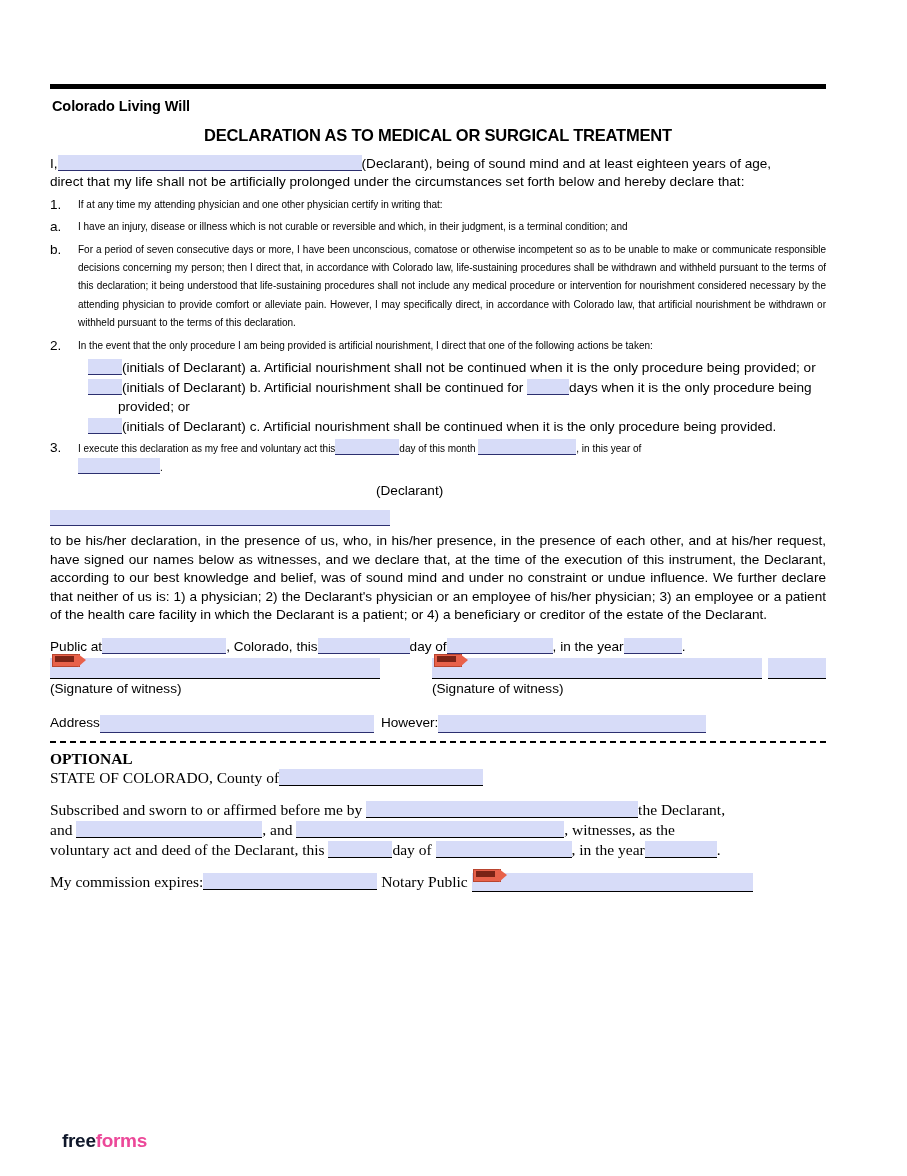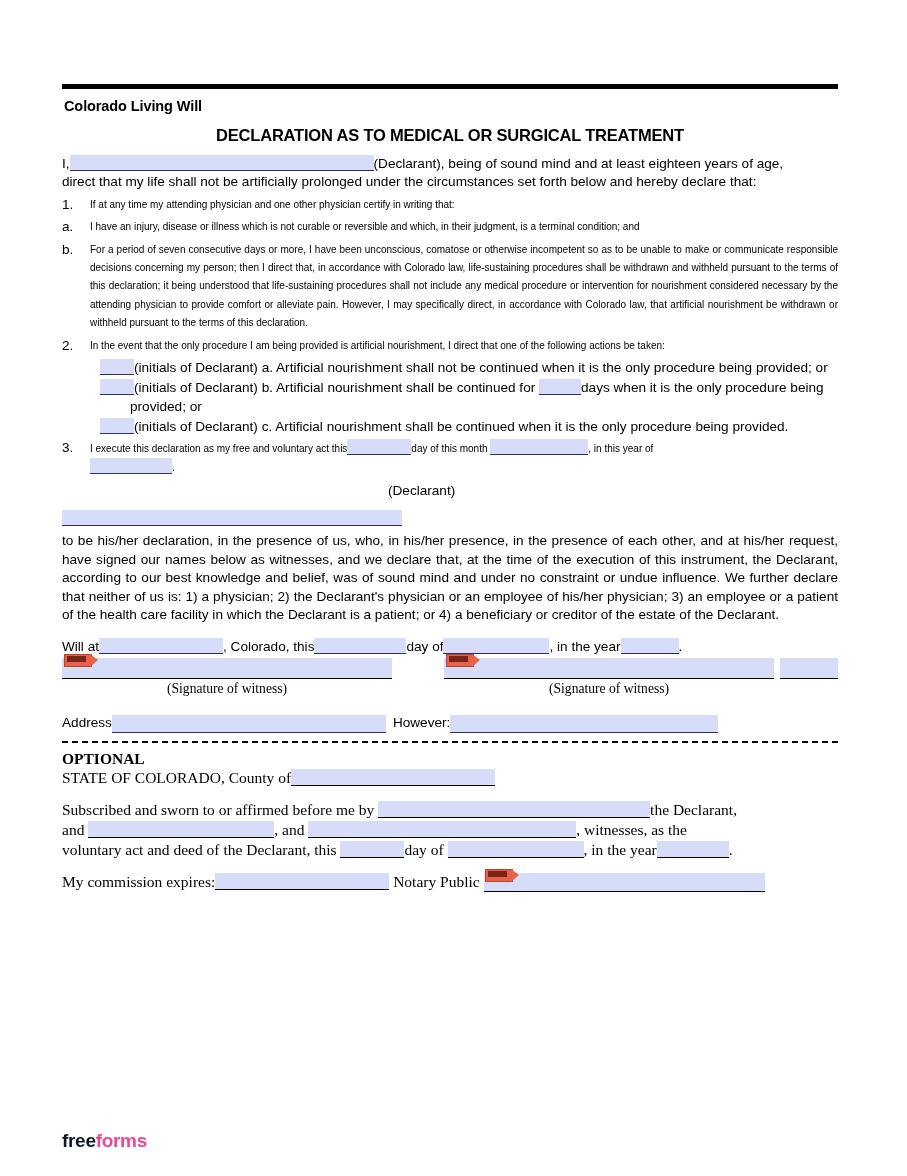--- a/index.html
+++ b/index.html
@@ -17,21 +17,21 @@
   }
   .page {
     position: absolute;
     left: 0; top: 0;
     width: 907px;
     height: 1176px;
     background: #ffffff;
   }
   .doc {
     position: absolute;
-    left: 62px;
+    left: 50px;
     top: 84px;
     width: 776px;
   }
 
   
   .top-rule {
     height: 5px;
     background: #000000;
     width: 776px;
     margin-bottom: 9px;
@@ -182,25 +182,23 @@
     background: #d7dcf8;
     border-bottom: 1px solid #000000;
     height: 20px;
   }
   .sigline .sigtag {
     position: absolute;
     left: 2px;
     top: -4px;
   }
   .sigcap {
-    text-align: center;
     font-size: 13.6px;
     line-height: 18.4px;
     margin-top: 1px;
-    font-family: Liberation Serif, serif;
   }
   .addr-row {
     display: flex;
     align-items: flex-end;
     margin-top: 16px;
     font-size: 13.6px;
     line-height: 18.4px;
   }
 
   
@@ -310,21 +308,21 @@
       <div class="declarant-cap">(Declarant)</div>
     </div>
 
     <div class="para nojust" style="margin-top:10px">
        <span class="fld" style="width:340px"></span>
     </div>
     <div class="para">to be his/her declaration, in the presence of us, who, in his/her presence, in the presence of each other, and at his/her request, have signed our names below as witnesses, and we declare that, at the time of the execution of this instrument, the Declarant, according to our best knowledge and belief, was of sound mind and under no constraint or undue influence. We further declare that neither of us is: 1) a physician; 2) the Declarant's physician or an employee of his/her physician; 3) an employee or a patient of the health care facility in which the Declarant is a patient; or 4) a beneficiary or creditor of the estate of the Declarant.</div>
 
     <div class="wit-wrap">
       <div class="para nojust" style="margin-bottom:0">
-        <span>Will at</span><span class="fld" style="width:124px"></span><span>, Colorado, this</span><span class="fld" style="width:92px"></span><span>day of</span><span class="fld" style="width:106px"></span><span>, in the year</span><span class="fld" style="width:58px"></span><span>.</span>
+        <span>Public at</span><span class="fld" style="width:124px"></span><span>, Colorado, this</span><span class="fld" style="width:92px"></span><span>day of</span><span class="fld" style="width:106px"></span><span>, in the year</span><span class="fld" style="width:58px"></span><span>.</span>
       </div>
 
       <div class="wit-sig-row">
         <div class="wit-col wit-col-1">
           <div class="sigline">
             <span class="sigtag">
                 <span class="tag-body"></span>
                 <span class="tag-point"></span>
                 <span class="tag-text"></span>
               </span>

